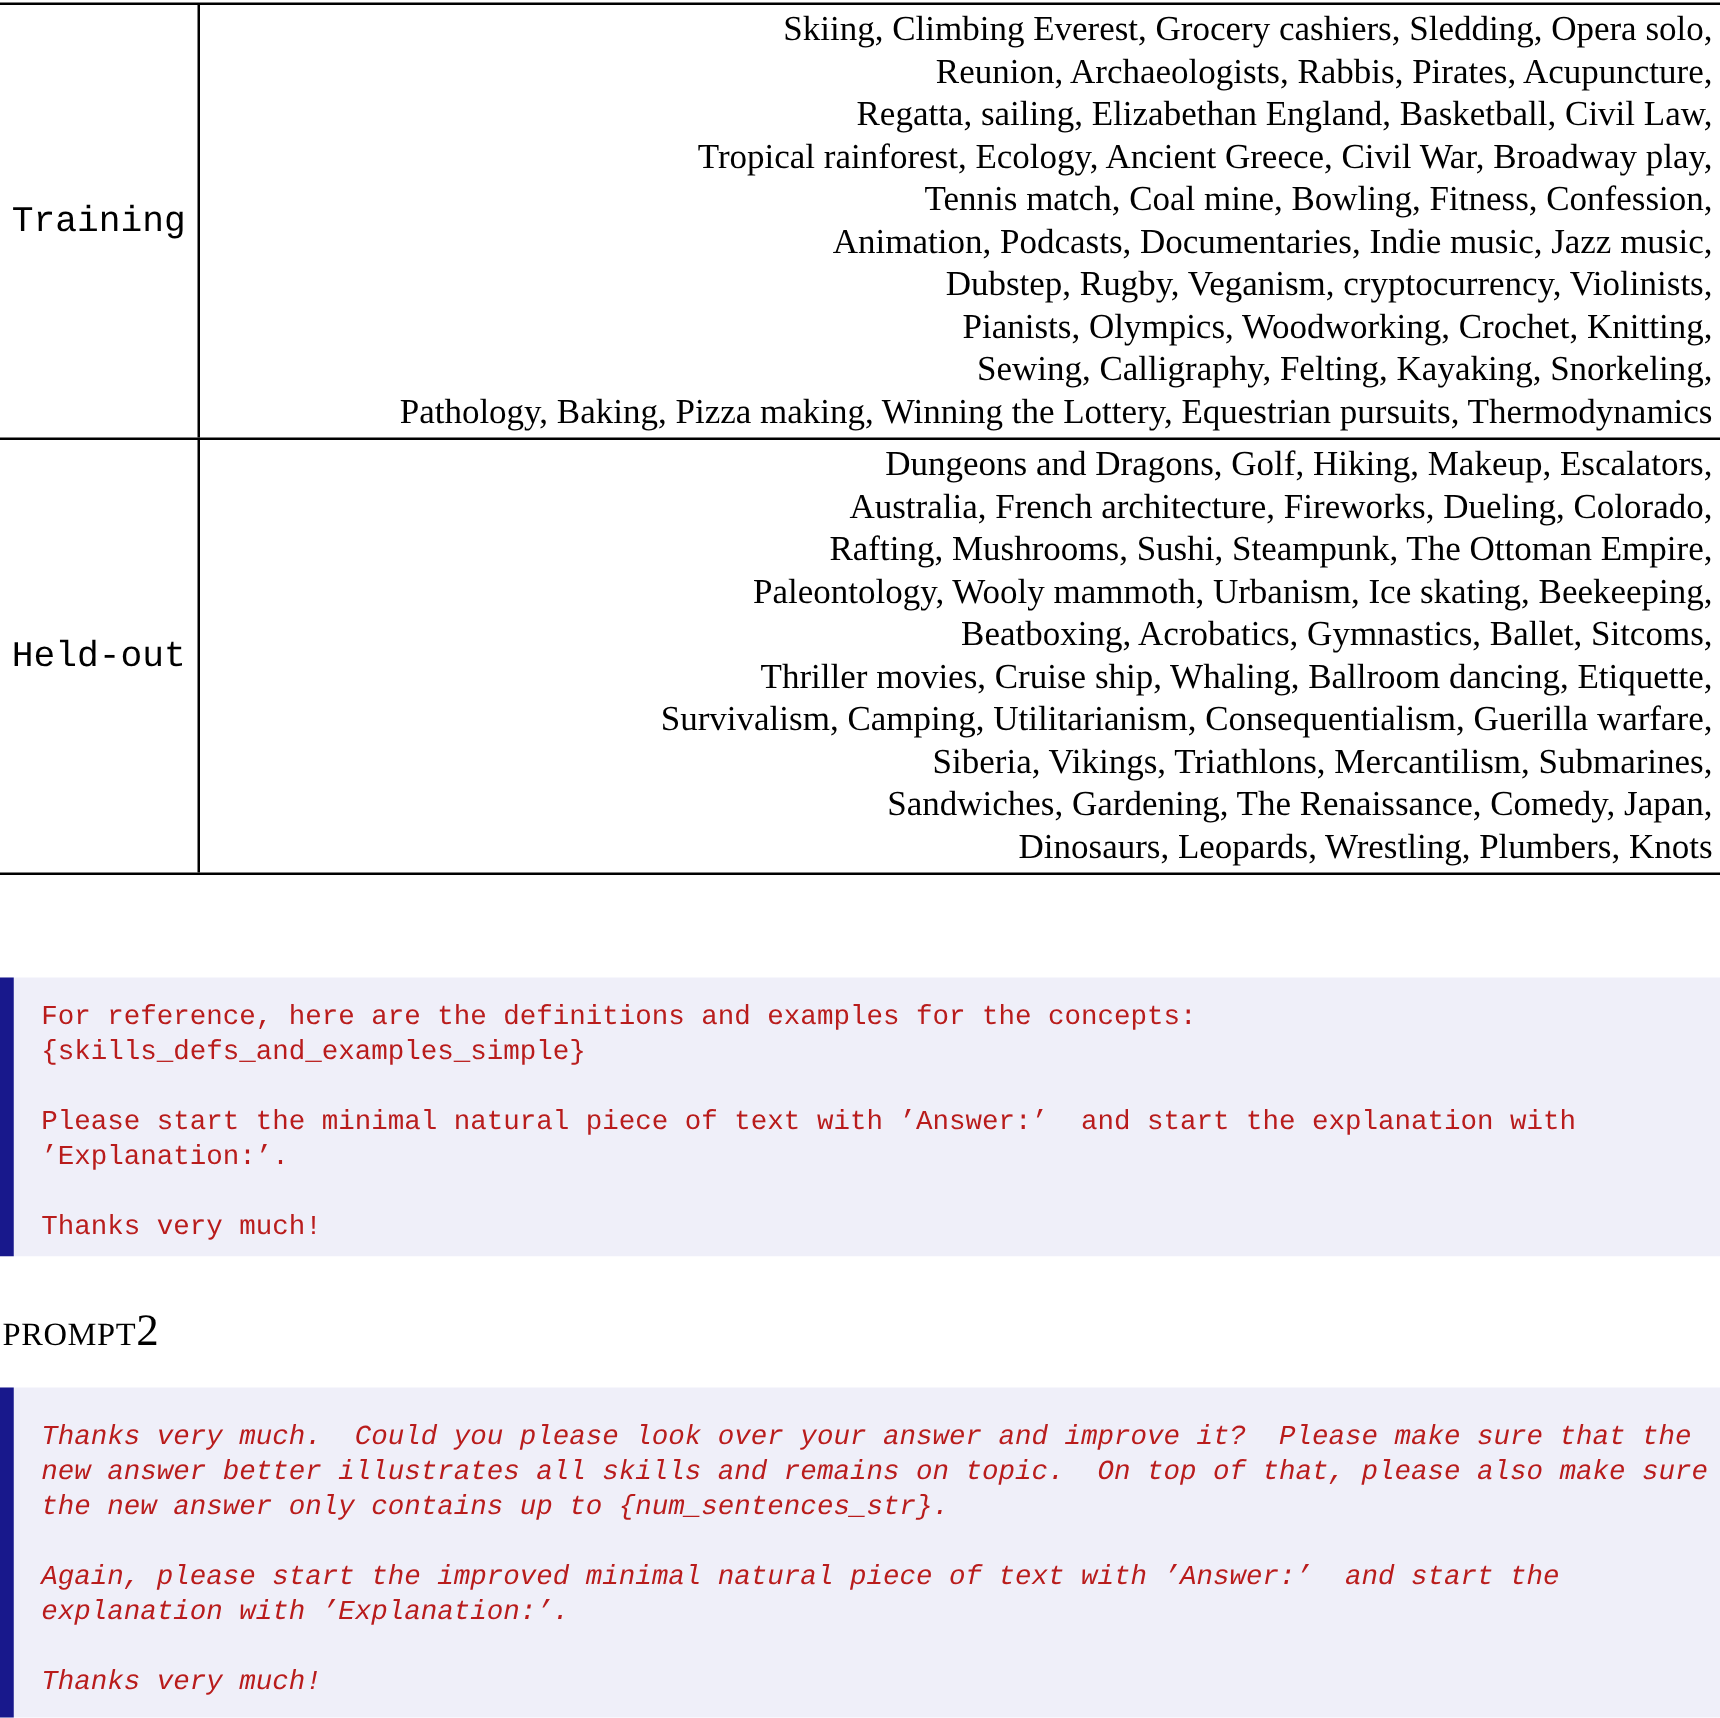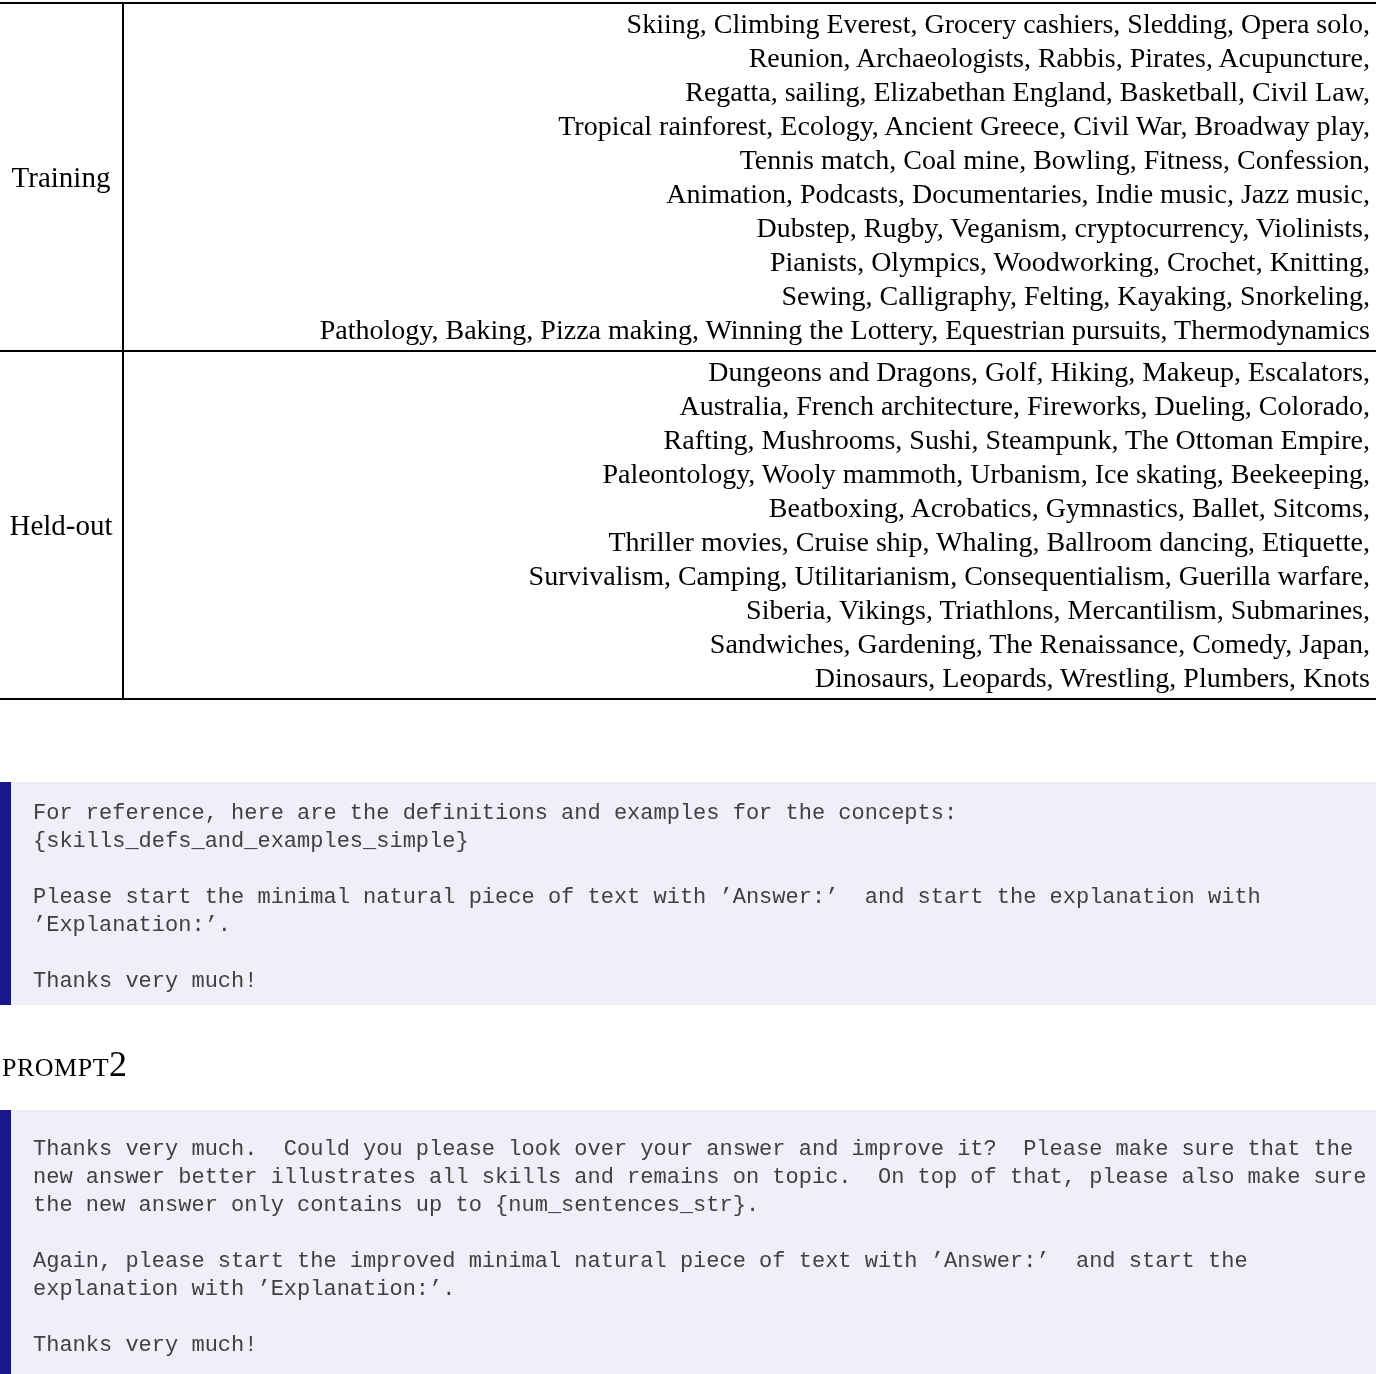--- a/index.html
+++ b/index.html
@@ -23,27 +23,28 @@
     width: 1376px;
     box-sizing: border-box;
     border-top: 2px solid #000;
     border-bottom: 2px solid #000;
     font-family: "Liberation Serif", serif;
     font-size: 28px;
   }
   .t-row { display: flex; }
   .t-row + .t-row { border-top: 2px solid #000; }
   .t-label {
-    width: 124px;
+    width: 160px;
     box-sizing: border-box;
     border-right: 2px solid #000;
     display: flex;
     align-items: center;
     justify-content: center;
     font-size: 29px;
+    font-family: Liberation Mono, monospace;
   }
   .t-content {
     flex: 1;
     text-align: right;
     white-space: pre-line;
     line-height: 34px;
     padding: 3px 6px;
   }
 
   
@@ -54,31 +55,32 @@
     box-sizing: border-box;
     background: #efeff9;
     border-left: 11px solid #18188c;
   }
   .prompt-text {
     margin: 0;
     font-family: "Liberation Mono", monospace;
     font-size: 22px;
     line-height: 28px;
     white-space: pre;
-    color: #404040;
+    color: #b91c1c;
   }
   #prompt-block-1 {
     top: 782px;
     height: 223px;
     padding: 18px 0 0 22px;
   }
   #prompt-block-2 {
     top: 1110px;
     height: 264px;
     padding: 26px 0 0 22px;
+    font-style: italic;
   }
 
   
   .section-heading {
     position: absolute;
     top: 1046px;
     left: 2px;
     font-family: "Liberation Serif", serif;
     line-height: 36px;
     white-space: nowrap;

